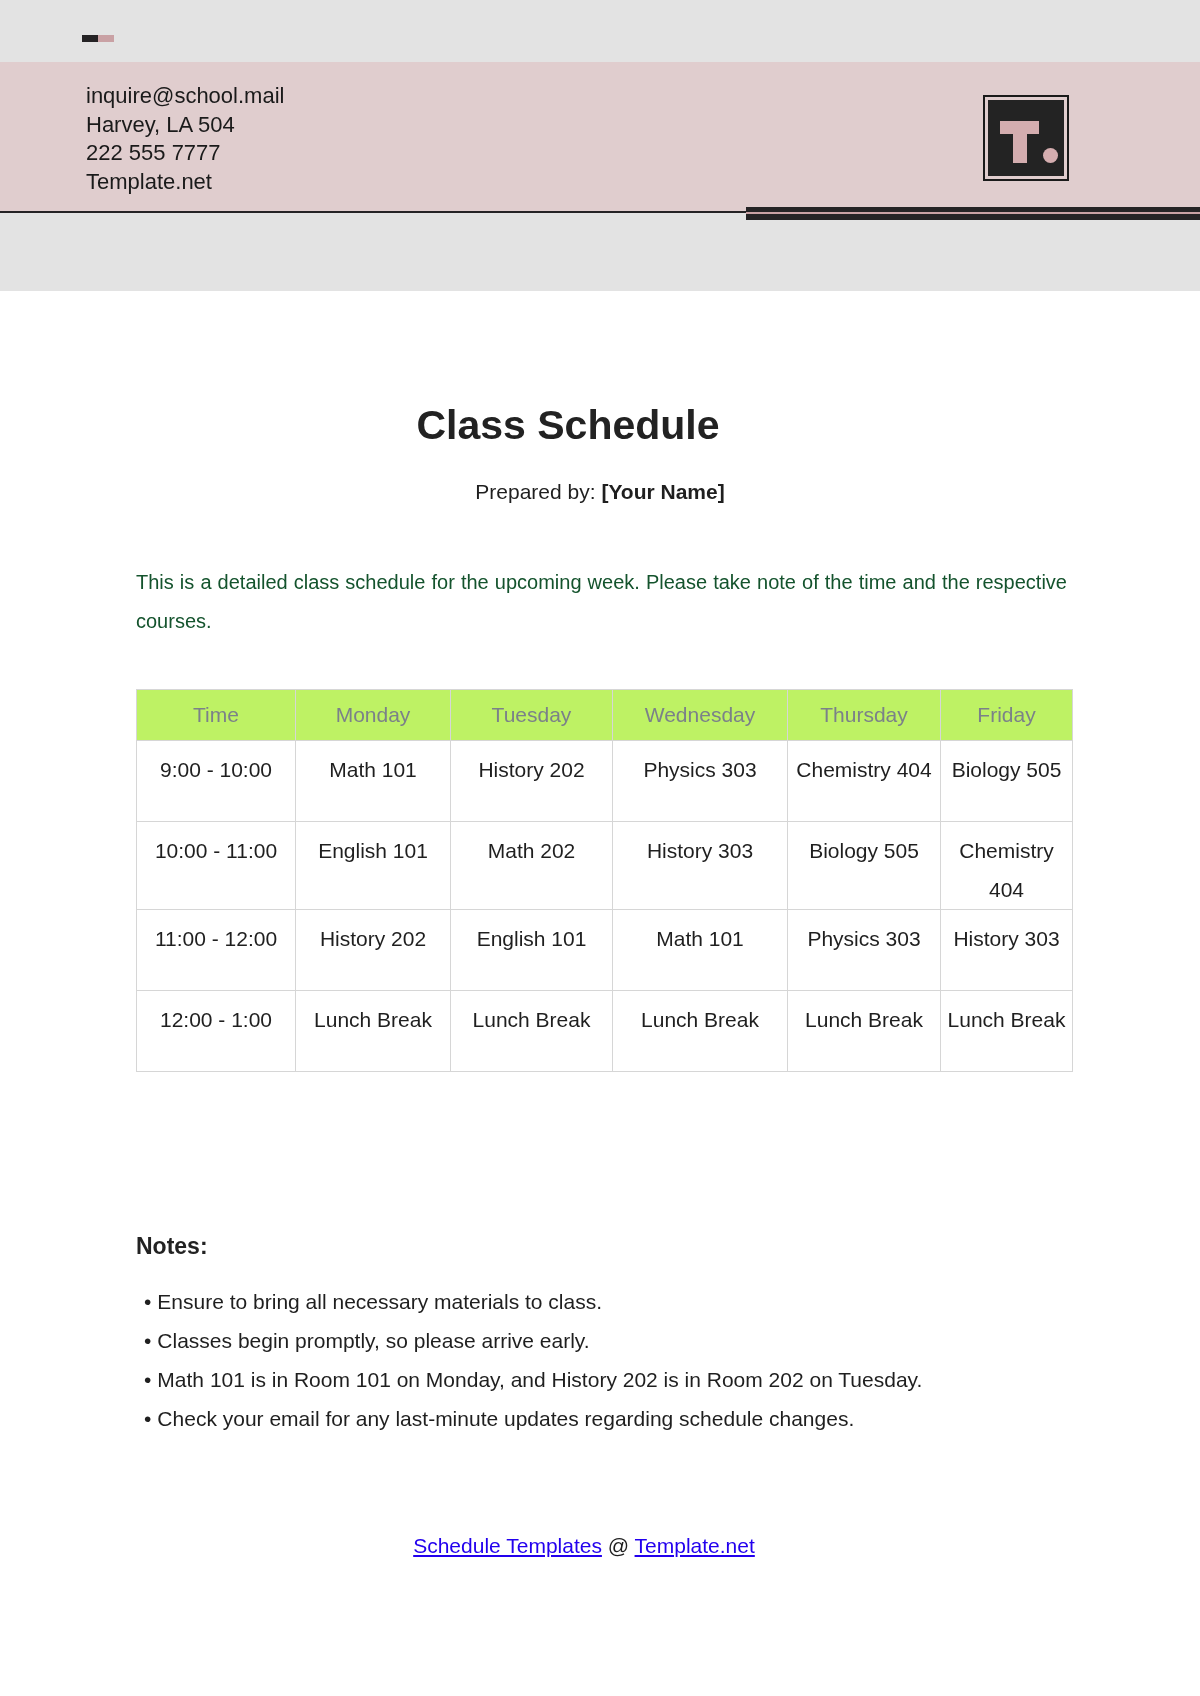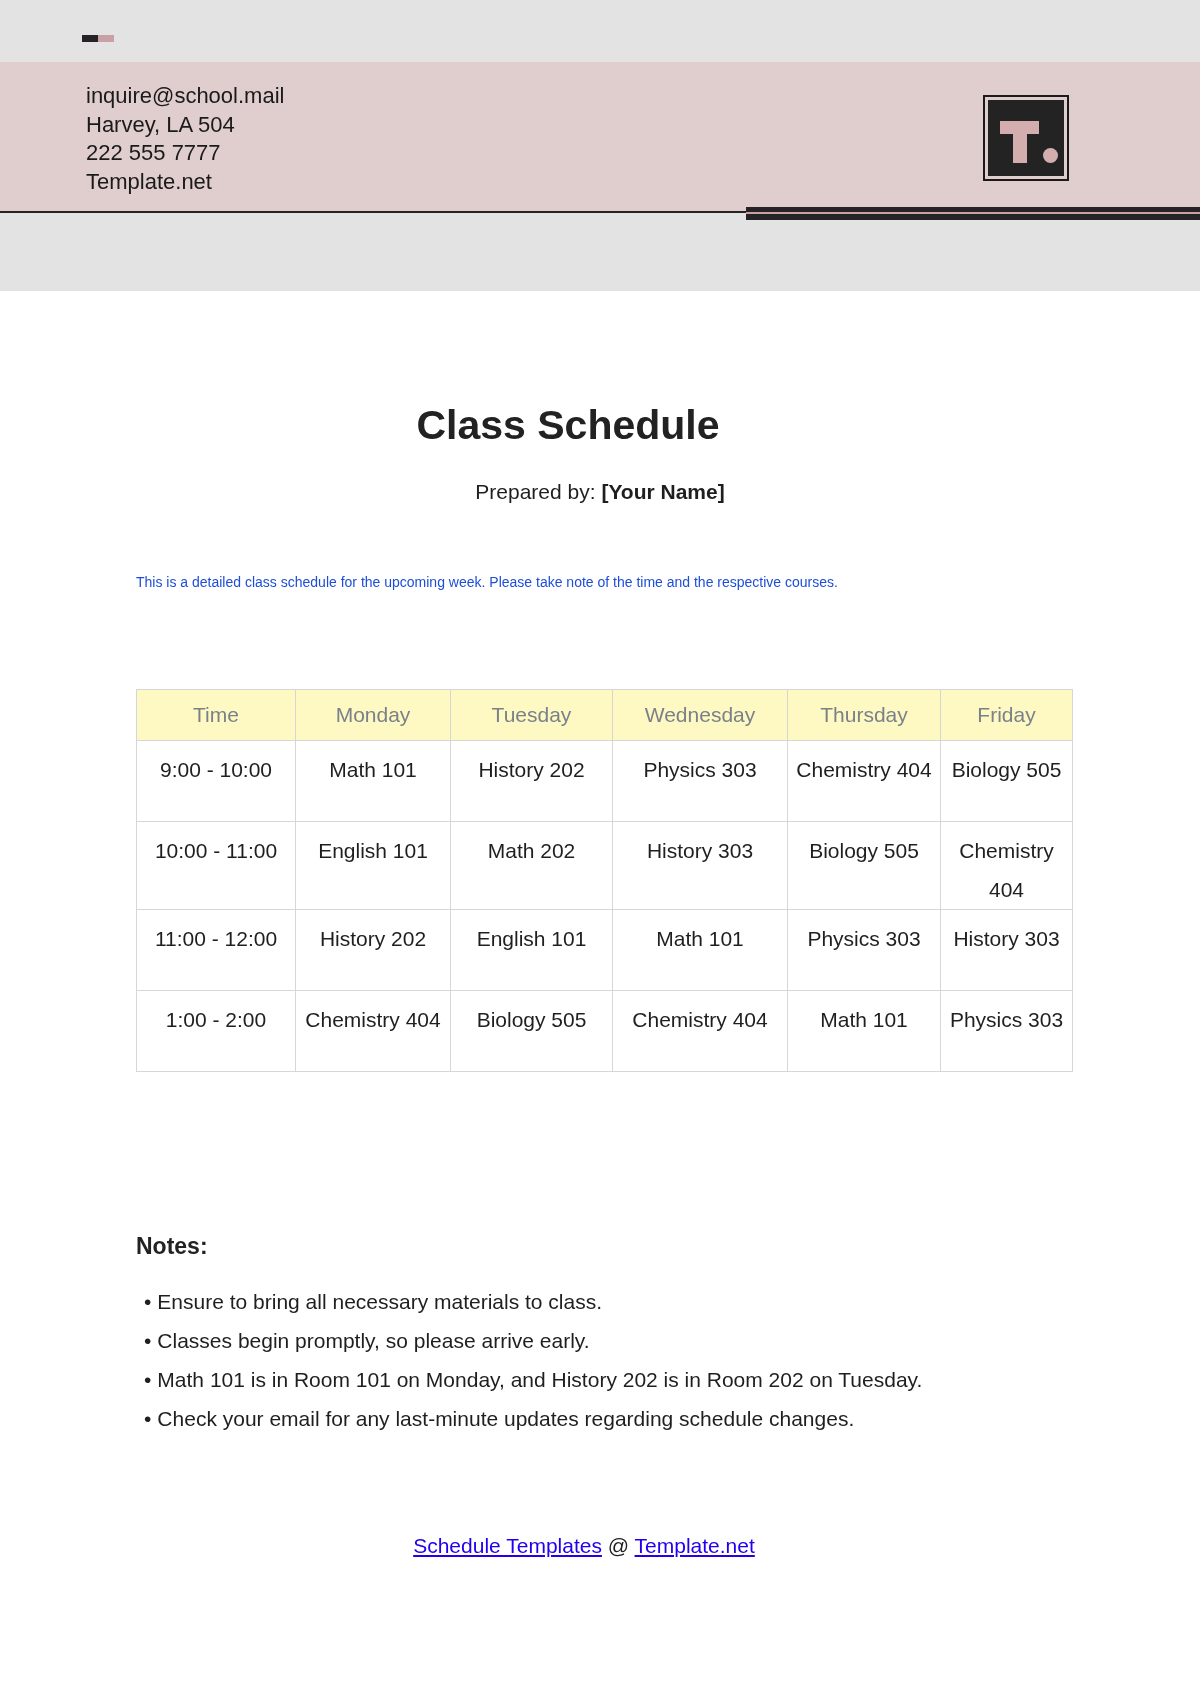--- a/index.html
+++ b/index.html
@@ -20,25 +20,25 @@
   .logo { position:absolute; left:983px; top:95px; width:86px; height:86px; border:2px solid #1a1a1a;
           background:#e0cdce; box-sizing:border-box; padding:3px; }
   .logo-inner { width:100%; height:100%; background:#232323; position:relative; }
   .logo-t-bar { position:absolute; left:12px; top:21px; width:39px; height:13px; background:#d4adaf; }
   .logo-t-stem { position:absolute; left:25px; top:21px; width:14px; height:42px; background:#d4adaf; }
   .logo-dot { position:absolute; left:55px; top:48px; width:15px; height:15px; border-radius:50%; background:#d4adaf; }
 
   .title { position:absolute; left:0; width:1136px; top:402px; text-align:center; font-size:41px; font-weight:bold; color:#222; }
   .prepared { position:absolute; left:0; width:1200px; top:480px; text-align:center; font-size:21px; color:#1f1f1f; }
   .prepared b { font-weight:bold;text-align:center; }
-  .intro { position:absolute; left:136px; width:931px; top:563px; font-size:14px; line-height:39px; text-align:justify; color:#1d4ed8; }
+  .intro { position:absolute; left:136px; width:931px; top:563px; font-size:20px; line-height:39px; text-align:justify; color:#14532d; }
 
   table.schedule { position:absolute; left:136px; top:689px; width:936px; border-collapse:collapse; table-layout:fixed; }
   table.schedule th, table.schedule td { border:1.5px solid #d6d6d6; text-align:center; font-size:21px; font-weight:normal; }
-  table.schedule th { background:#fef9c3; color:#7b8189; height:50px; padding:0 6px; }
+  table.schedule th { background:#bef264; color:#7b8189; height:50px; padding:0 6px; }
   table.schedule td { vertical-align:top; height:81px; padding:9px 6px 0 6px; line-height:39px; color:#1f1f1f; box-sizing:border-box; }
 
   .notes-title { position:absolute; left:136px; top:1233px; font-size:23px; font-weight:bold; color:#222; }
   .notes-list { position:absolute; left:144px; top:1282px; margin:0; padding:0; list-style:none; font-size:21px; line-height:39px; color:#1f1f1f; }
   .notes-list li::before { content:"\2022"; margin-right:6px; }
   .footer { position:absolute; left:0; width:1168px; top:1534px; text-align:center; font-size:21px; color:#1f1f1f; }
   .footer a { color:#2200ee; text-decoration:underline; }
 </style>
 </head>
 <body>
@@ -116,26 +116,26 @@
     </tr>
     <tr>
       <td>11:00 - 12:00</td>
       <td>History 202</td>
       <td>English 101</td>
       <td>Math 101</td>
       <td>Physics 303</td>
       <td>History 303</td>
     </tr>
     <tr>
-      <td>1:00 - 2:00</td>
-      <td>Chemistry 404</td>
-      <td>Biology 505</td>
-      <td>Chemistry 404</td>
-      <td>Math 101</td>
-      <td>Physics 303</td>
+      <td>12:00 - 1:00</td>
+      <td>Lunch Break</td>
+      <td>Lunch Break</td>
+      <td>Lunch Break</td>
+      <td>Lunch Break</td>
+      <td>Lunch Break</td>
     </tr>
   </tbody>
 </table>
 
 <div class="notes-title">Notes:</div>
 <ul class="notes-list">
   <li>Ensure to bring all necessary materials to class.</li>
   <li>Classes begin promptly, so please arrive early.</li>
   <li>Math 101 is in Room 101 on Monday, and History 202 is in Room 202 on Tuesday.</li>
   <li>Check your email for any last-minute updates regarding schedule changes.</li>

